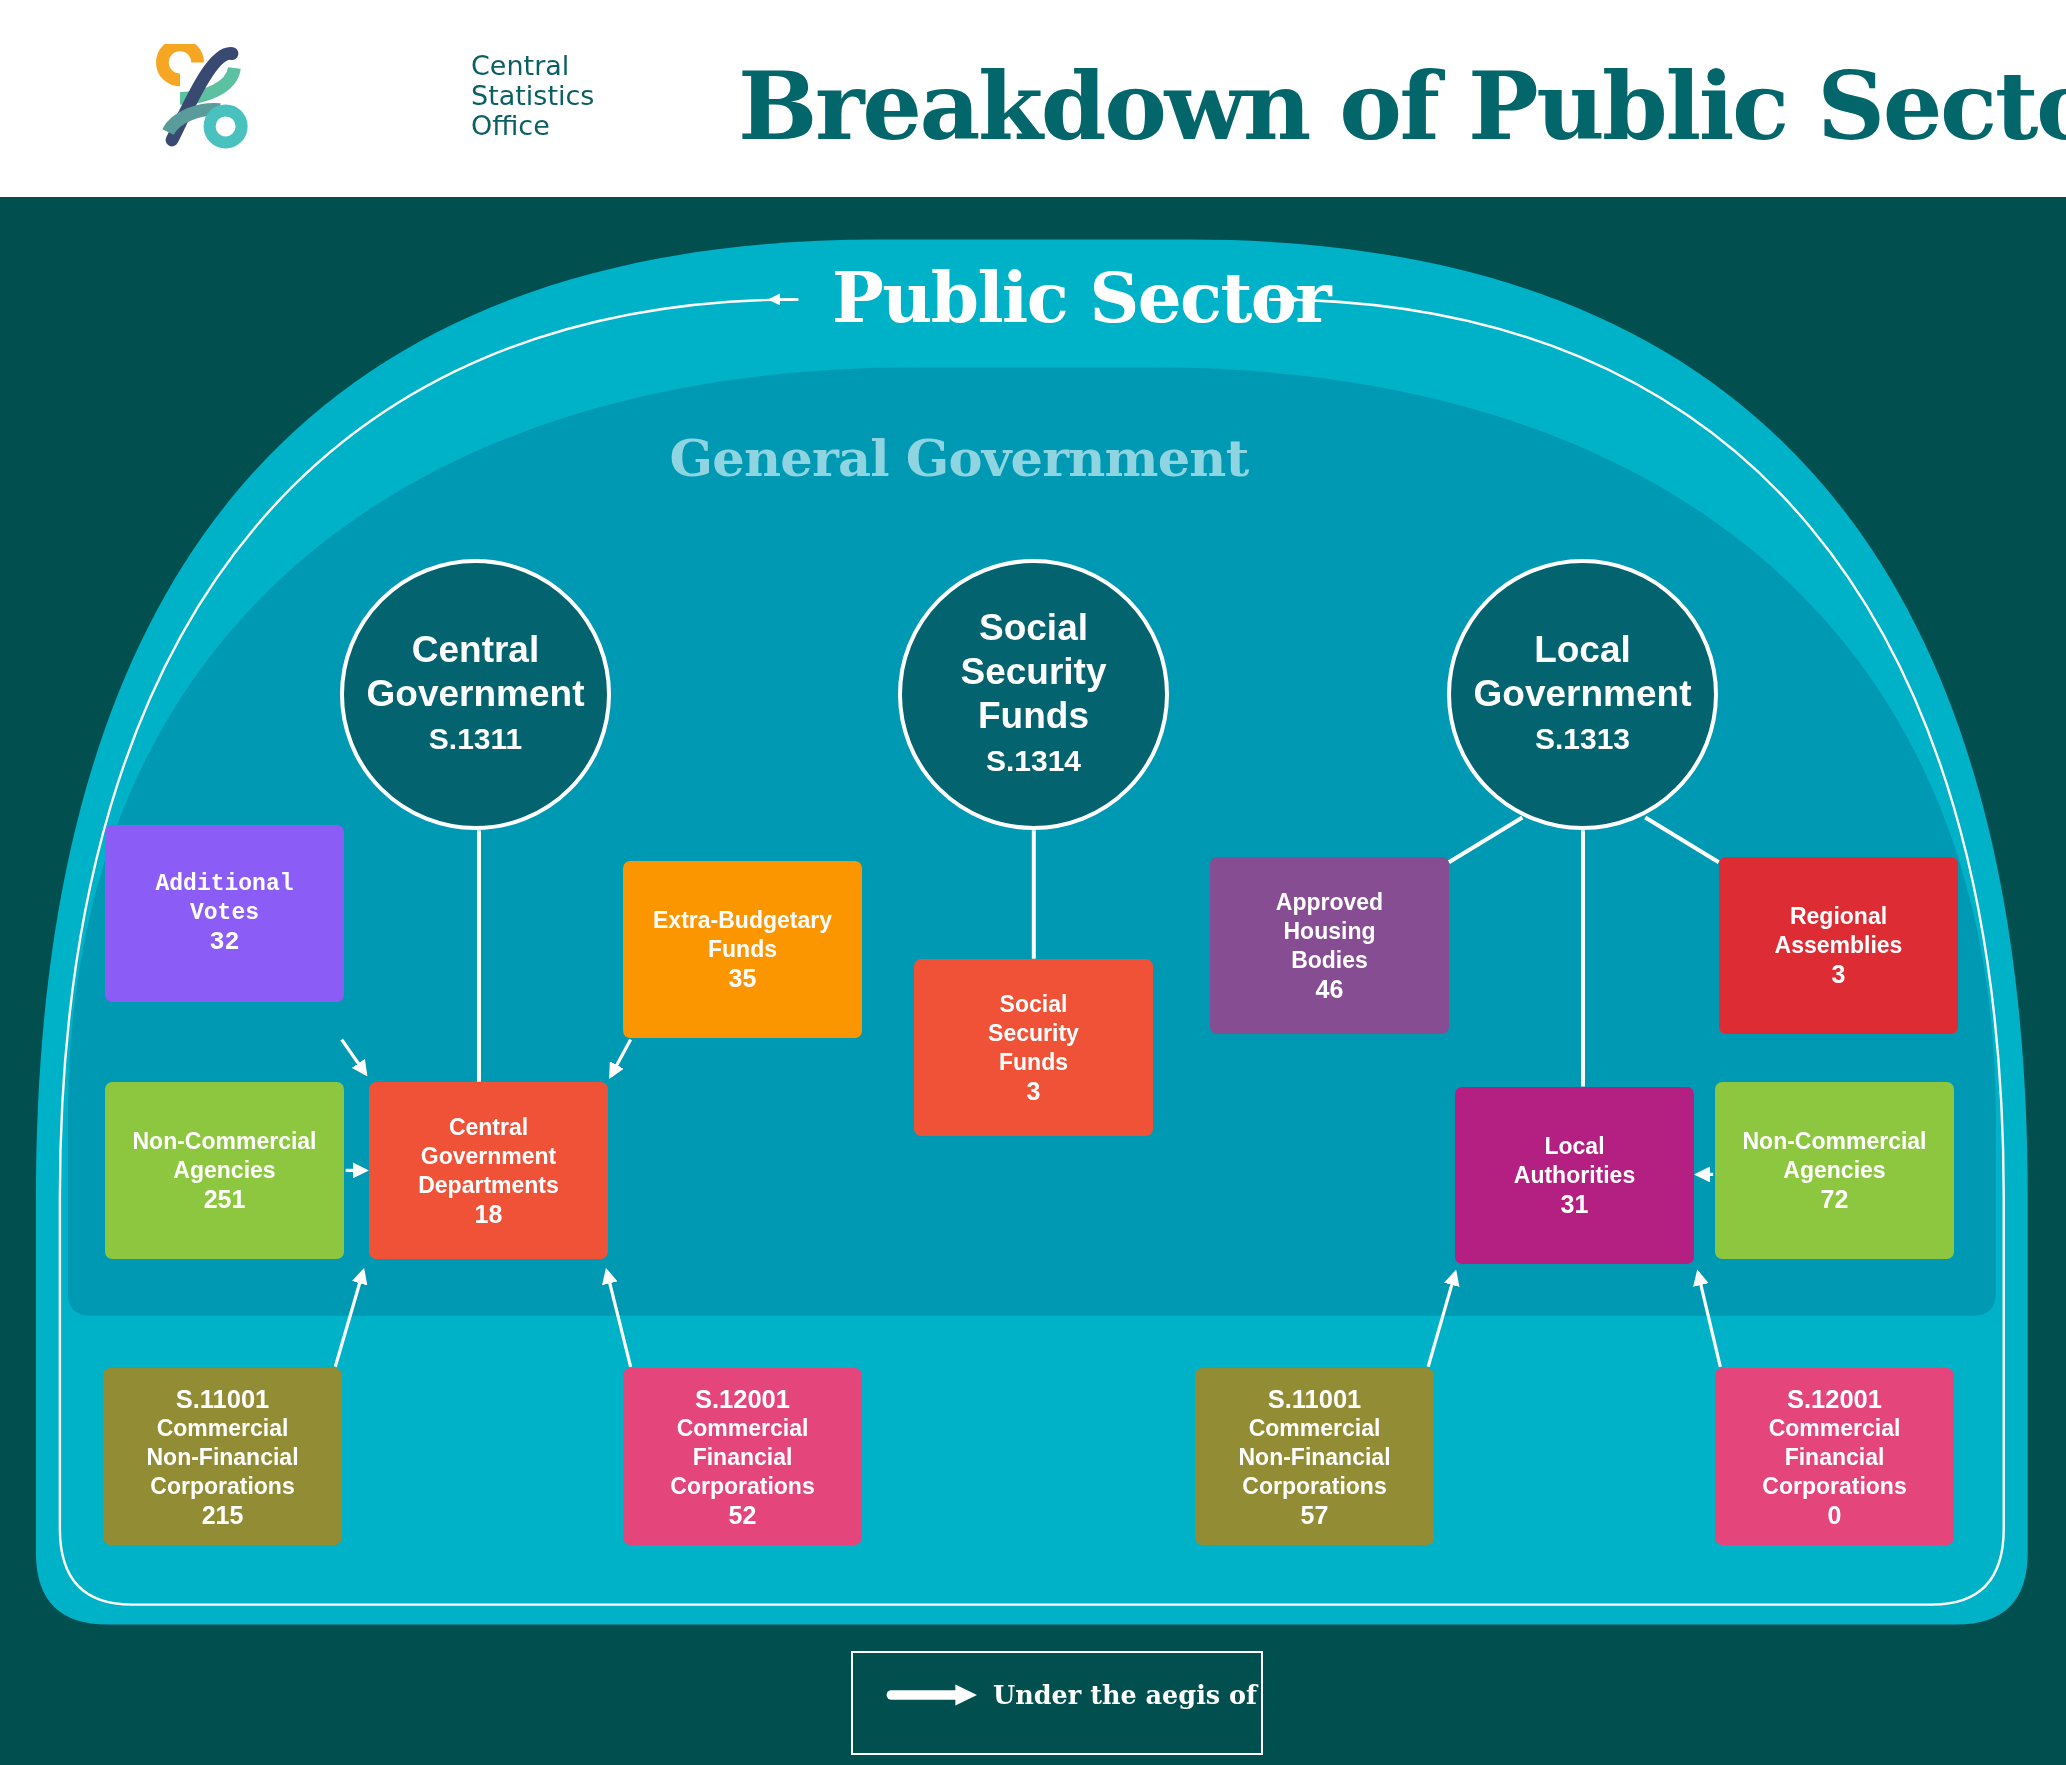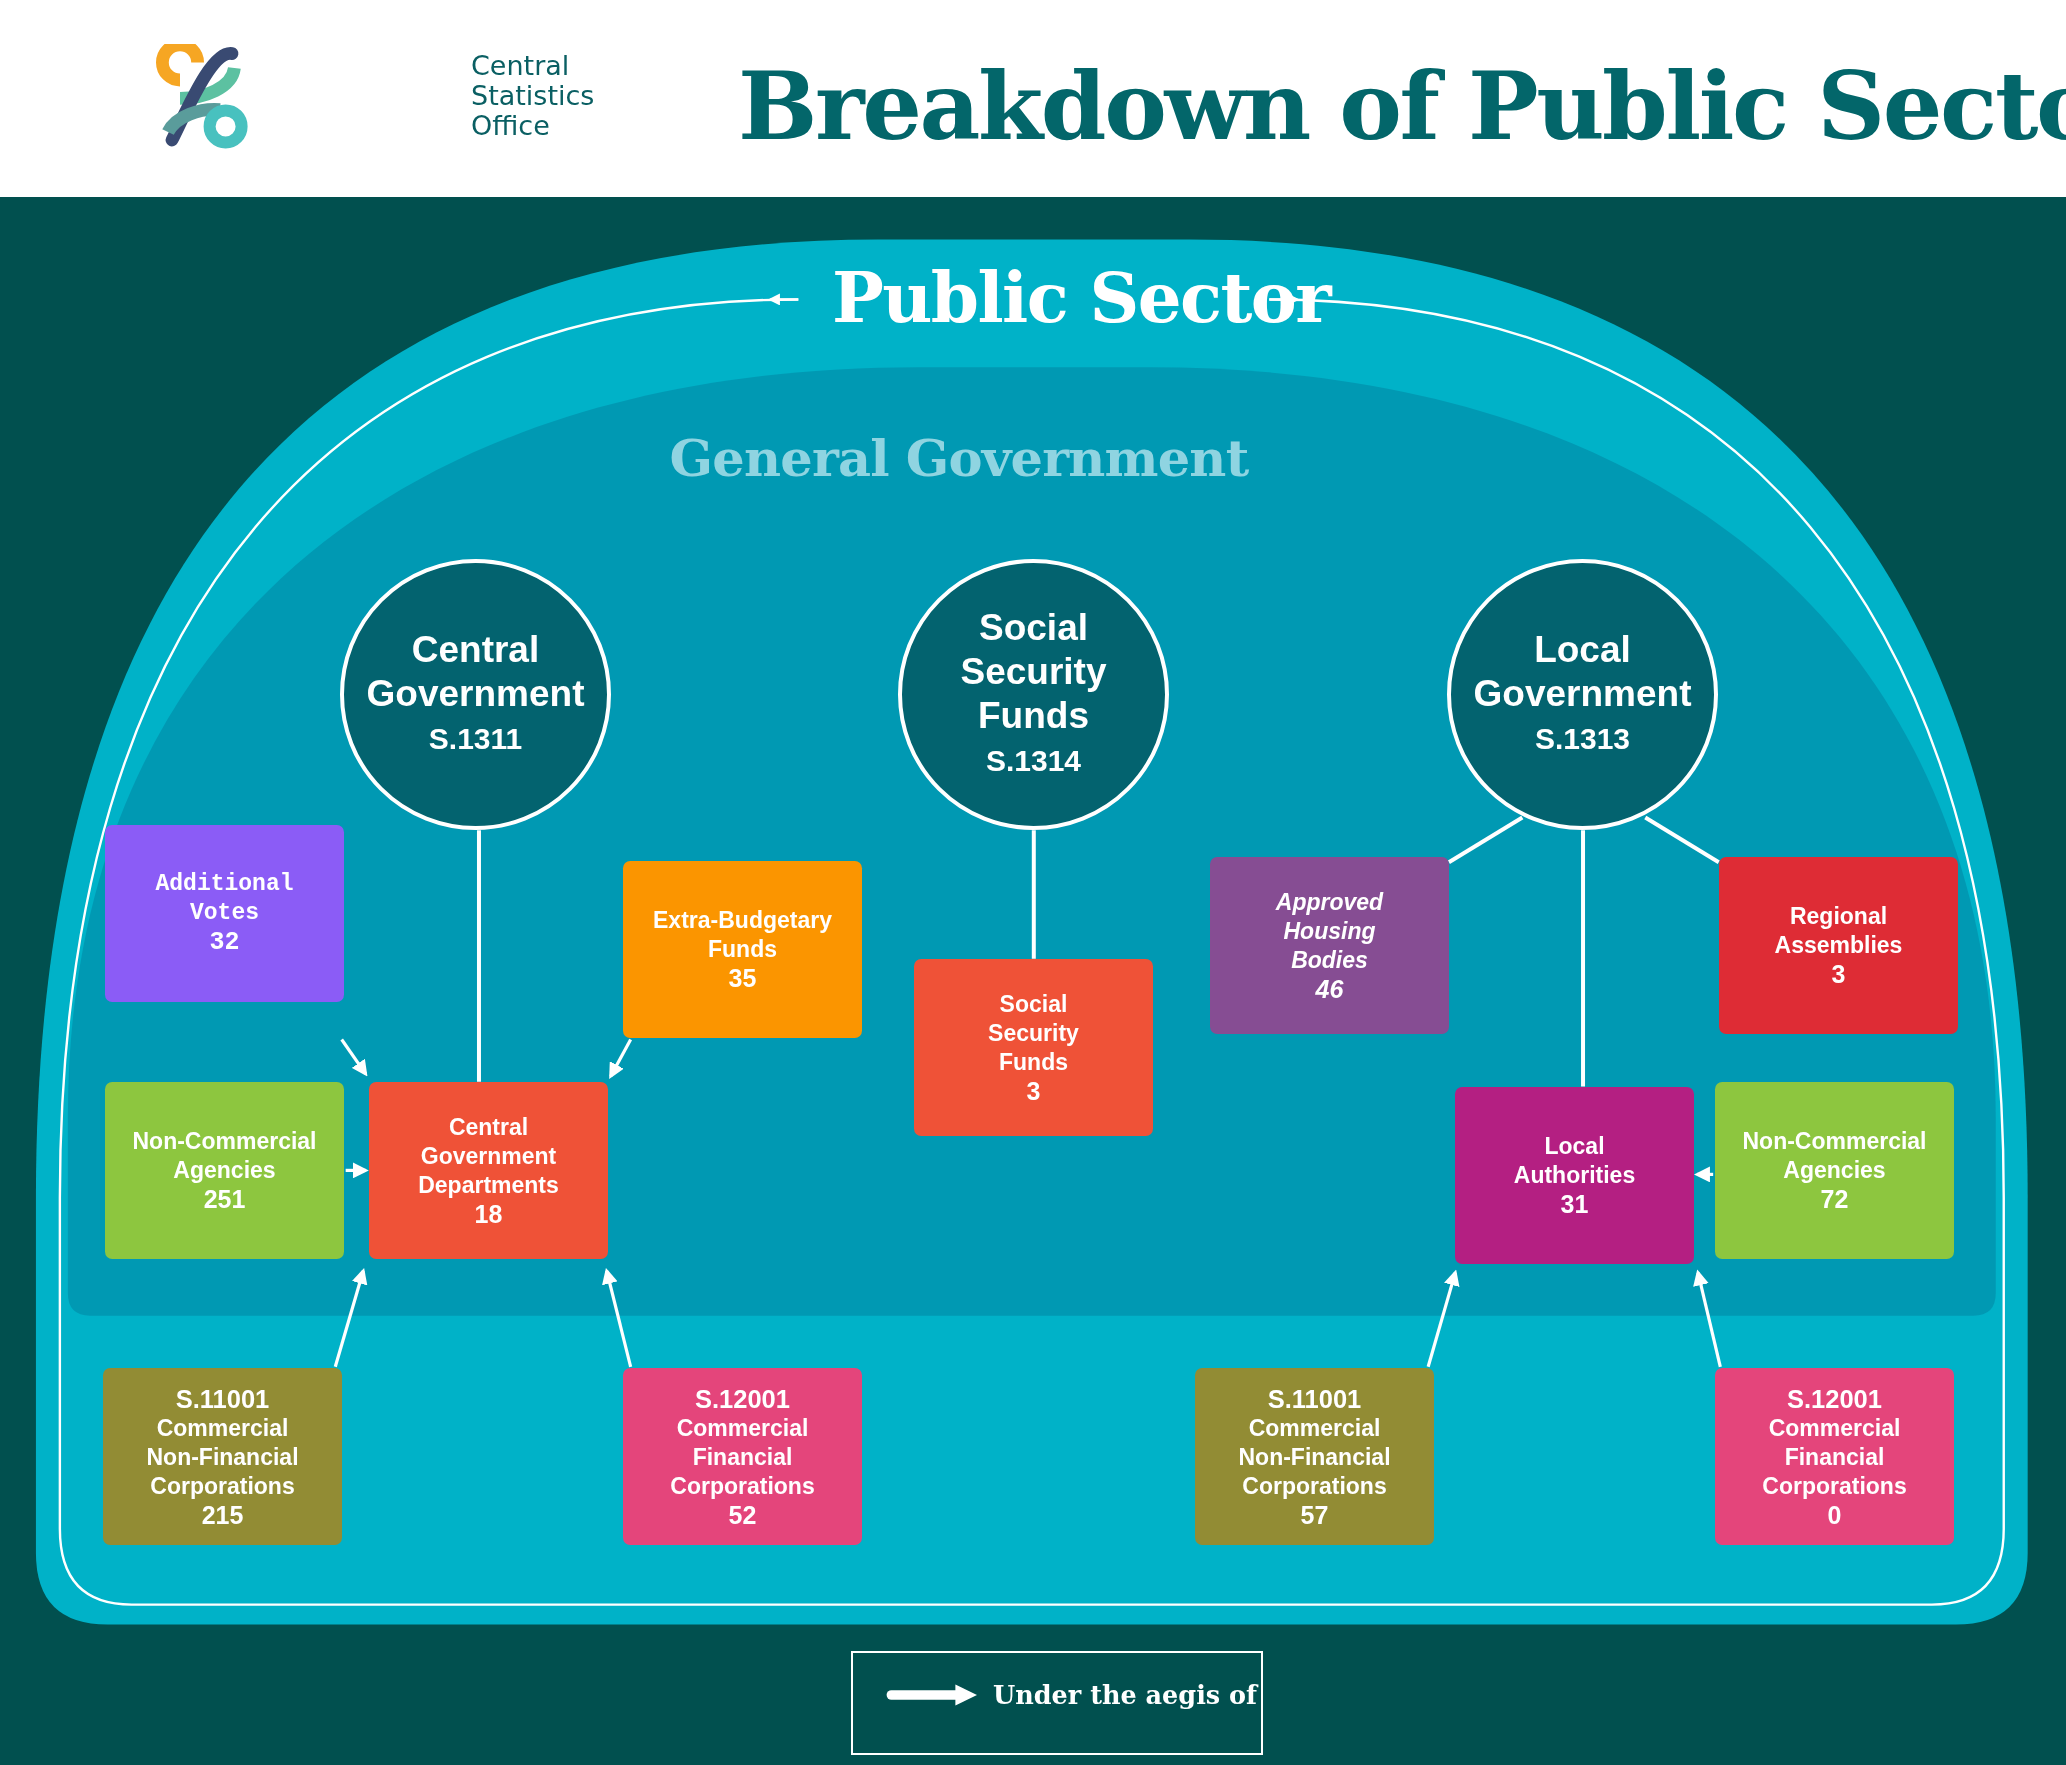--- a/index.html
+++ b/index.html
@@ -116,21 +116,21 @@
   <div class="b-val">18</div>
 </div>
 
 <div class="box" style="left:914px;top:959px;background:#ef5237;">
   <div>Social</div>
   <div>Security</div>
   <div>Funds</div>
   <div class="b-val">3</div>
 </div>
 
-<div class="box" style="left:1210px;top:857px;background:#864d93;font-style:italic;">
+<div class="box" style="left:1210px;top:857px;background:#864d93;">
   <div>Approved</div>
   <div>Housing</div>
   <div>Bodies</div>
   <div class="b-val">46</div>
 </div>
 <div class="box" style="left:1719px;top:857px;background:#de2c35;">
   <div>Regional</div>
   <div>Assemblies</div>
   <div class="b-val">3</div>
 </div>

